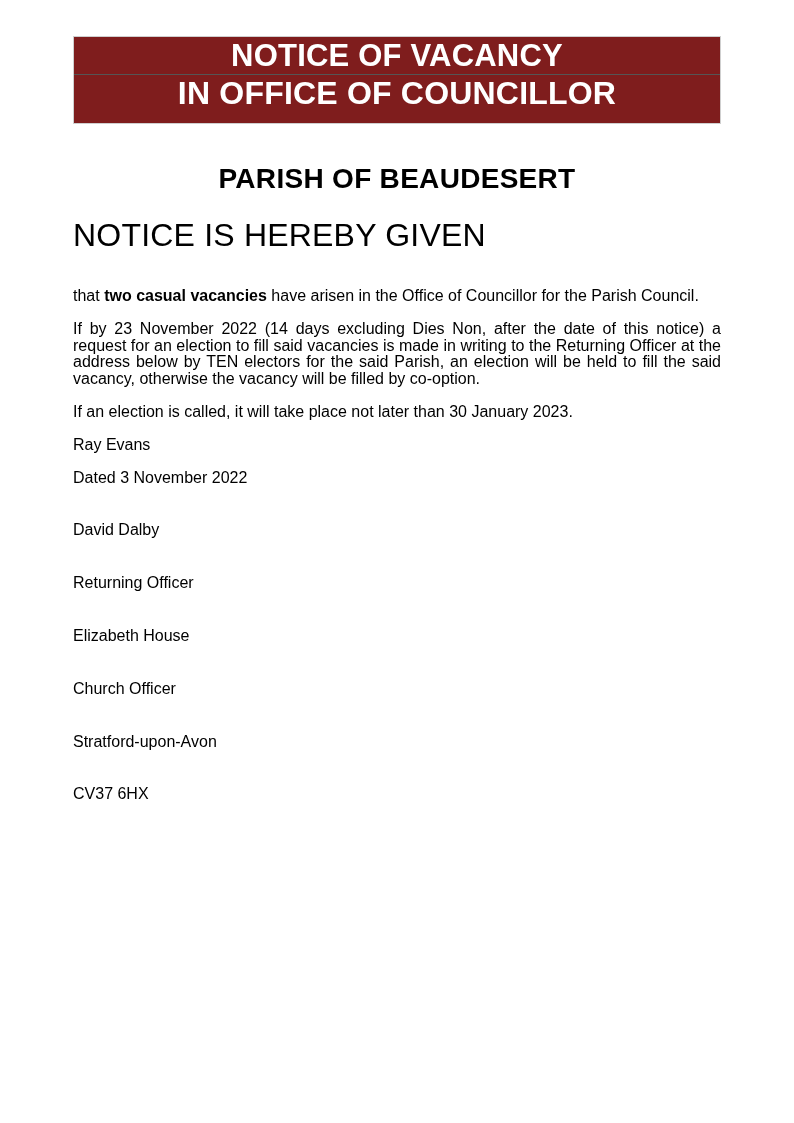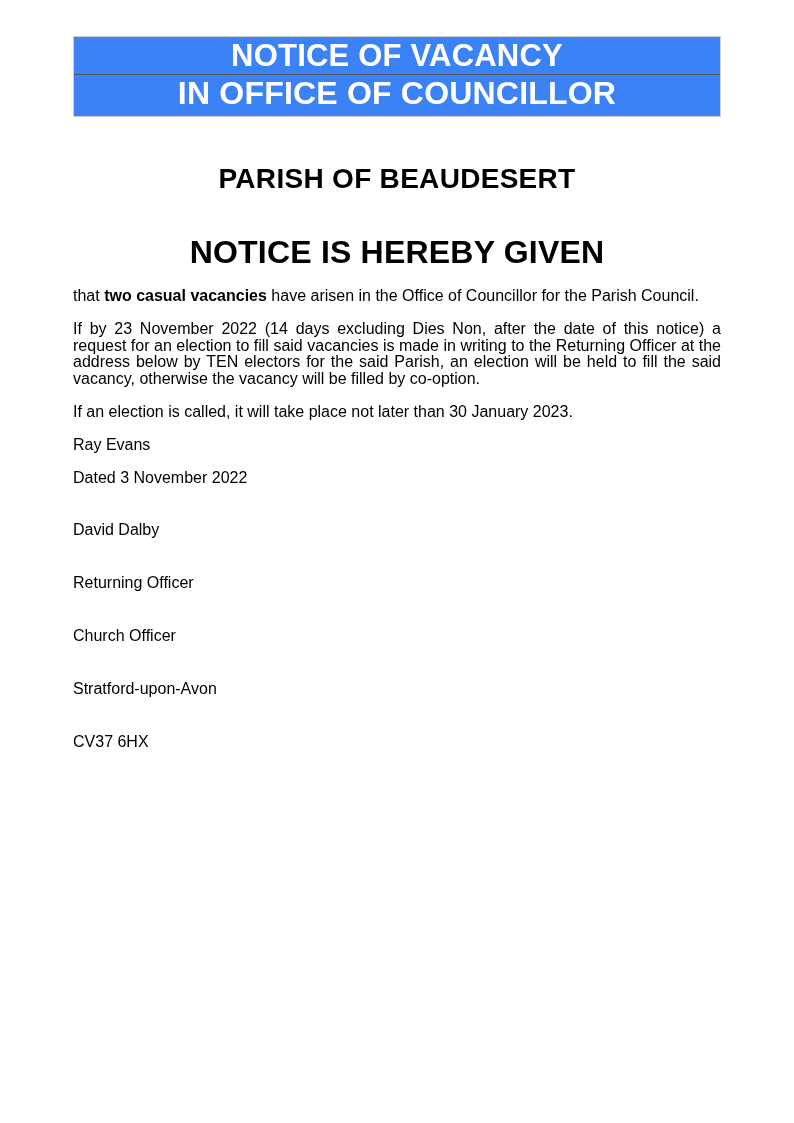--- a/index.html
+++ b/index.html
@@ -22,64 +22,64 @@
     height: 1123px;
     box-sizing: border-box;
   }
 
   
   .banner {
     position: absolute;
     left: 73px;
     top: 36px;
     width: 648px;
-    background: #3b82f6;
+    background: #7f1d1d;
     border: 1px solid #cfcfcf;
     box-sizing: border-box;
   }
   .banner-line {
     color: #ffffff;
     font-weight: bold;
     text-align: center;
     font-size: 31px;
     line-height: 36px;
     letter-spacing: 0.2px;
     white-space: nowrap;
   }
   .banner-line.first {
     border-bottom: 1px solid #555555;
     padding-top: 1px;
     padding-bottom: 0px;
   }
   .banner-line.second {
     font-size: 32px;
     line-height: 37px;
-    padding-bottom: 4px;
+    padding-bottom: 11px;
   }
 
   
   .heading-parish {
     position: absolute;
     left: 73px;
     top: 162px;
     width: 648px;
     text-align: center;
     font-size: 28px;
     font-weight: bold;
     line-height: 34px;
     letter-spacing: 0.3px;
   }
   .heading-notice {
     position: absolute;
     left: 73px;
-    top: 233px;
+    top: 216px;
     width: 648px;
-    text-align: center;
+    text-align: left;
     font-size: 32px;
-    font-weight: bold;
+    font-weight: normal;
     line-height: 38px;
     letter-spacing: 0.2px;
   }
 
   
   .body-block {
     position: absolute;
     left: 73px;
     top: 288px;
     width: 648px;
@@ -130,20 +130,21 @@
 
     <p class="para">If an election is called, it will take place not later than 30 January 2023.</p>
 
     <p class="para">Ray Evans</p>
 
     <p class="para">Dated 3 November 2022</p>
 
     <div class="addr">
       <span class="addr-line">David Dalby</span>
       <span class="addr-line">Returning Officer</span>
+      <span class="addr-line">Elizabeth House</span>
       <span class="addr-line">Church Officer</span>
       <span class="addr-line">Stratford-upon-Avon</span>
       <span class="addr-line">CV37 6HX</span>
     </div>
 
   </div>
 
 </div>
 
 </body></html>

